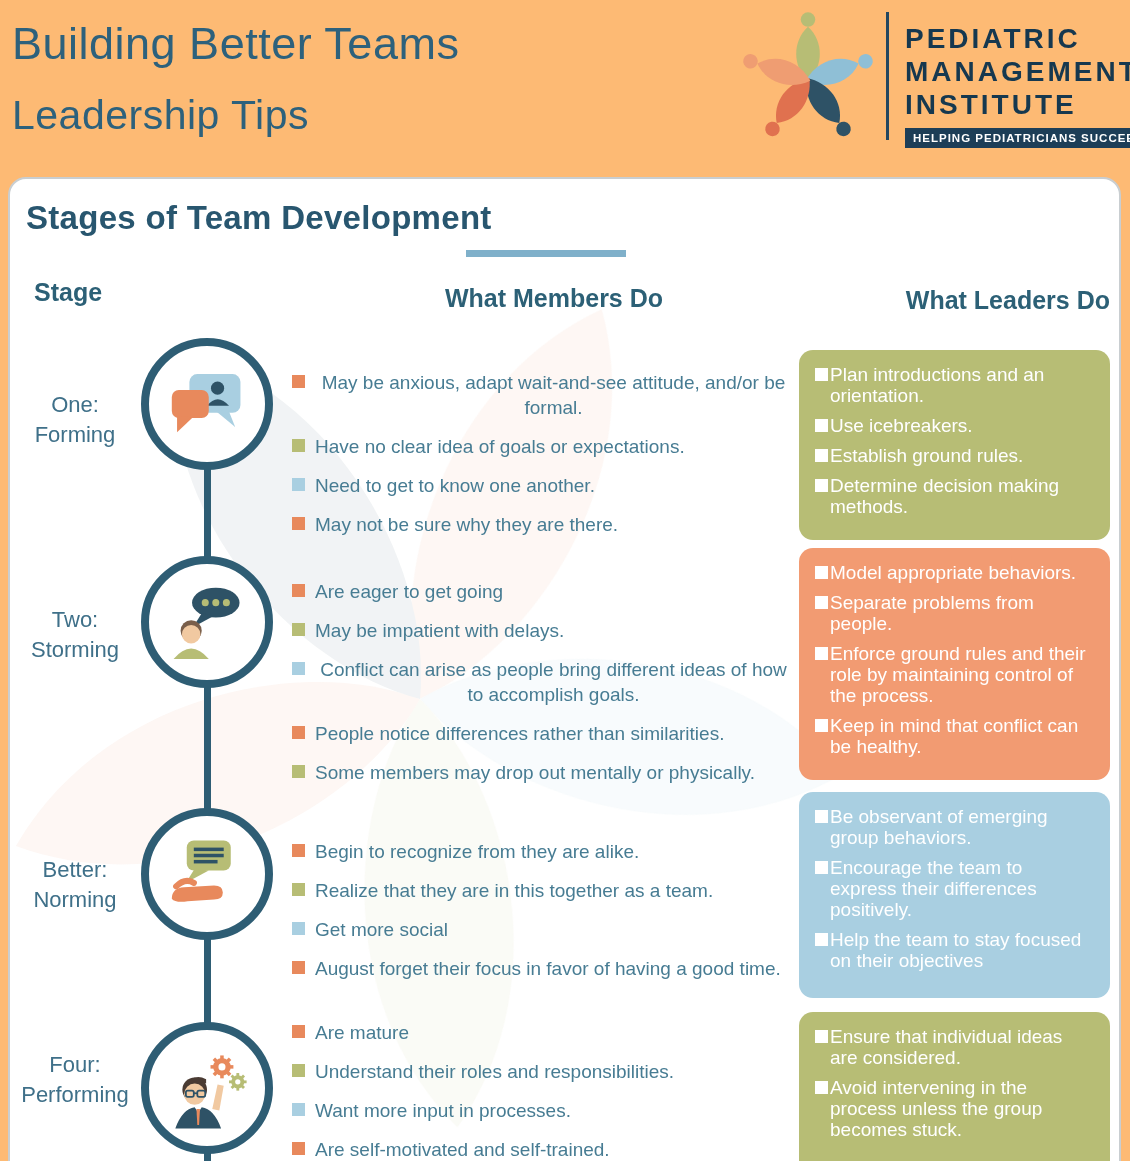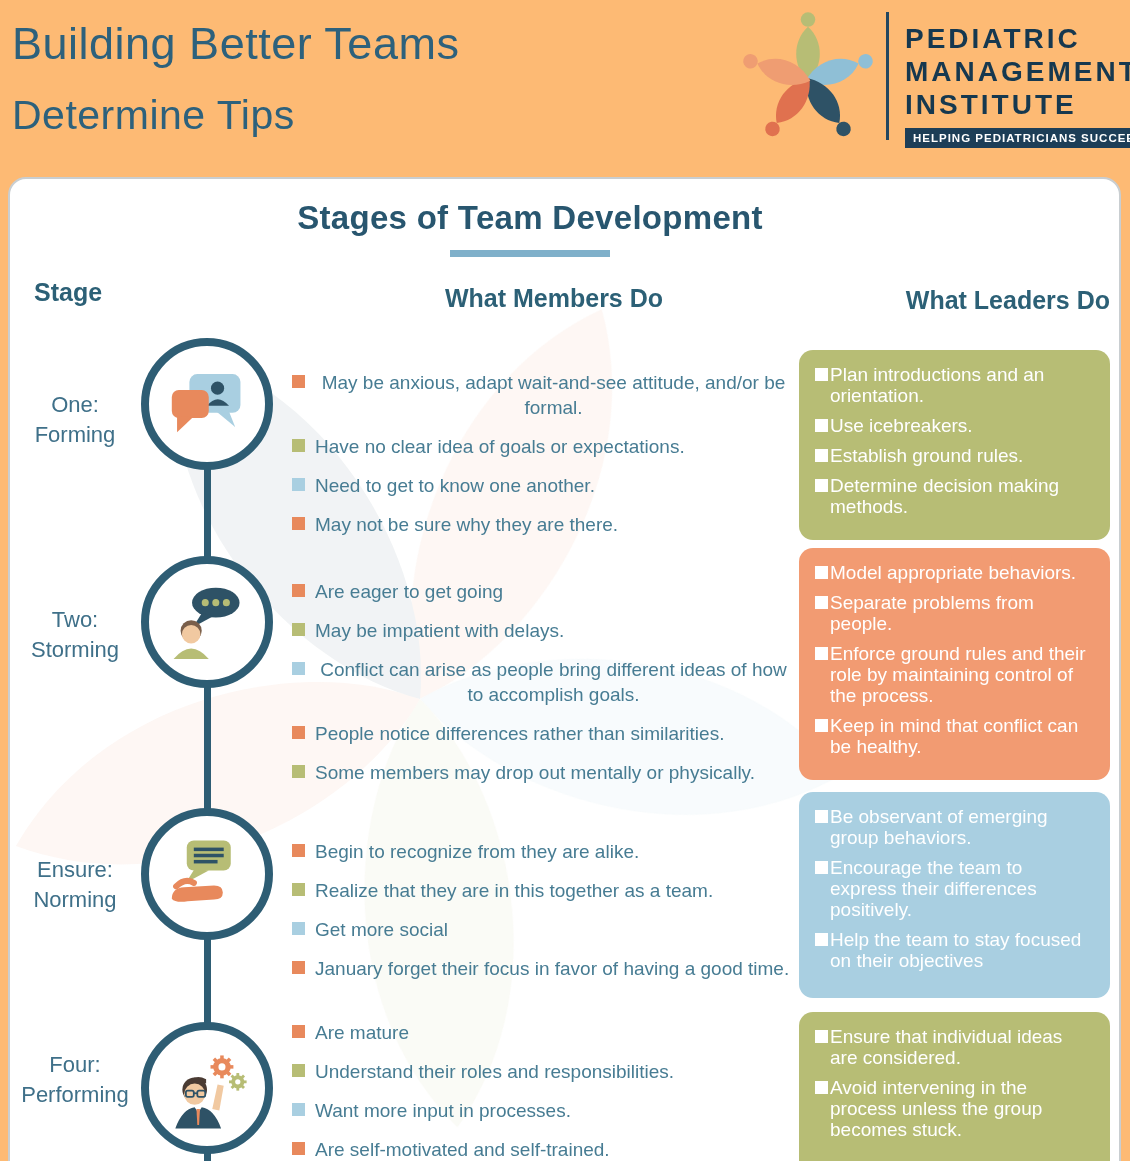--- a/index.html
+++ b/index.html
@@ -13,21 +13,21 @@
   .title2 { left:12px; top:92px; font-size:41px; color:#2d617c; letter-spacing:0.5px; }
   .logo-star { left:733px; top:5px; }
   .logo-divider { left:886px; top:12px; width:3px; height:128px; background:#24475f; }
   .brand { left:905px; top:22px; }
   .brand-line { font-size:28px; font-weight:bold; color:#16384f; letter-spacing:3px; line-height:33px; white-space:nowrap; }
   .tagline { margin-top:7px; display:inline-block; background:#1d3e57; color:#fff; font-size:11.5px; font-weight:bold; letter-spacing:1px; padding:4px 8px; white-space:nowrap; }
 
   
   .card { left:8px; top:177px; width:1113px; height:1010px; border:2px solid #c9ced1; border-radius:18px; overflow:hidden; background:#fff; }
   .watermark { left:-60px; top:40px; z-index:0; }
-  .card-title-wrap { left:0; top:20px; width:1040px; text-align:center; z-index:1; }
+  .card-title-wrap { left:16px; top:20px; width:1040px; z-index:1; }
   .card-title { font-size:33px; color:#28566f; font-weight:bold; letter-spacing:0.3px; }
   .underline { width:160px; height:7px; background:#7fb0ca; margin:13px auto 0; }
   .col-head { font-size:25px; font-weight:600; color:#2c6076; z-index:1; }
   .stage-head { left:24px; top:99px; }
   .members-head { left:294px; top:105px; width:500px; text-align:center; }
   .leaders-head { left:789px; top:107px; width:311px; text-align:right; }
 
   
   .timeline { left:194px; top:225px; width:7px; height:785px; background:#2e5d74; z-index:1; }
   .circle { left:131px; width:132px; height:132px; border:8px solid #2e5d74; border-radius:50%; background:#fff; z-index:2; display:flex; align-items:center; justify-content:center; }
@@ -49,21 +49,21 @@
   .box-green  { background:#b7bd75; }
   .box-orange { background:#f29b72; }
   .box-blue   { background:#a9cfe1; }
 </style>
 </head>
 <body>
 
 <div class="page">
 
   <div class="pos title1">Building Better Teams</div>
-  <div class="pos title2">Determine Tips</div>
+  <div class="pos title2">Leadership Tips</div>
 
   <svg class="pos logo-star" width="150" height="150" viewBox="-62 -62 124 124">
     <g transform="rotate(0)">
         <circle cx="0" cy="-50" r="6" fill="#b7bd75"></circle>
         <path d="M0,-44 C13,-32 13,-12 0,2 C-13,-12 -13,-32 0,-44" fill="#b7bd75"></path>
       </g>
     <g transform="rotate(72)">
         <circle cx="0" cy="-50" r="6" fill="#8fbfd6"></circle>
         <path d="M0,-44 C13,-32 13,-12 0,2 C-13,-12 -13,-32 0,-44" fill="#8fbfd6"></path>
       </g>
@@ -215,21 +215,21 @@
           <span class="bullet b-white"></span>
           <span>Enforce ground rules and their role by maintaining control of the process.</span>
         </div>
       <div class="l-item">
           <span class="bullet b-white"></span>
           <span>Keep in mind that conflict can be healthy.</span>
         </div>
     </div>
 
     <div class="pos stage-label" style="top:676px">
-      <div>Ensure:</div>
+      <div>Better:</div>
       <div>Norming</div>
     </div>
     <div class="pos circle" style="top:629px">
       <svg width="88" height="88" viewBox="0 0 100 100">
         <rect x="27" y="12" width="50" height="34" rx="8" fill="#b7bd75"></rect>
         <polygon points="36,44 26,60 52,46" fill="#b7bd75"></polygon>
         <line x1="35" y1="22" x2="69" y2="22" stroke="#2e5266" stroke-width="4"></line>
         <line x1="35" y1="29" x2="69" y2="29" stroke="#2e5266" stroke-width="4"></line>
         <line x1="35" y1="36" x2="62" y2="36" stroke="#2e5266" stroke-width="4"></line>
         <path d="M10,78 q0,-12 14,-13 l34,-2 q10,0 10,8 q0,8 -10,8 l-30,2 q-14,2 -18,-3 z" fill="#e8895c"></path>
@@ -244,21 +244,21 @@
       <li>
           <span class="bullet b-green"></span>
           <span>Realize that they are in this together as a team.</span>
         </li>
       <li>
           <span class="bullet b-blue"></span>
           <span>Get more social</span>
         </li>
       <li>
           <span class="bullet b-orange"></span>
-          <span>January forget their focus in favor of having a good time.</span>
+          <span>August forget their focus in favor of having a good time.</span>
         </li>
     </ul>
     <div class="pos leaders box-blue" style="top:613px;min-height:206px">
       <div class="l-item">
           <span class="bullet b-white"></span>
           <span>Be observant of emerging group behaviors.</span>
         </div>
       <div class="l-item">
           <span class="bullet b-white"></span>
           <span>Encourage the team to express their differences positively.</span>

